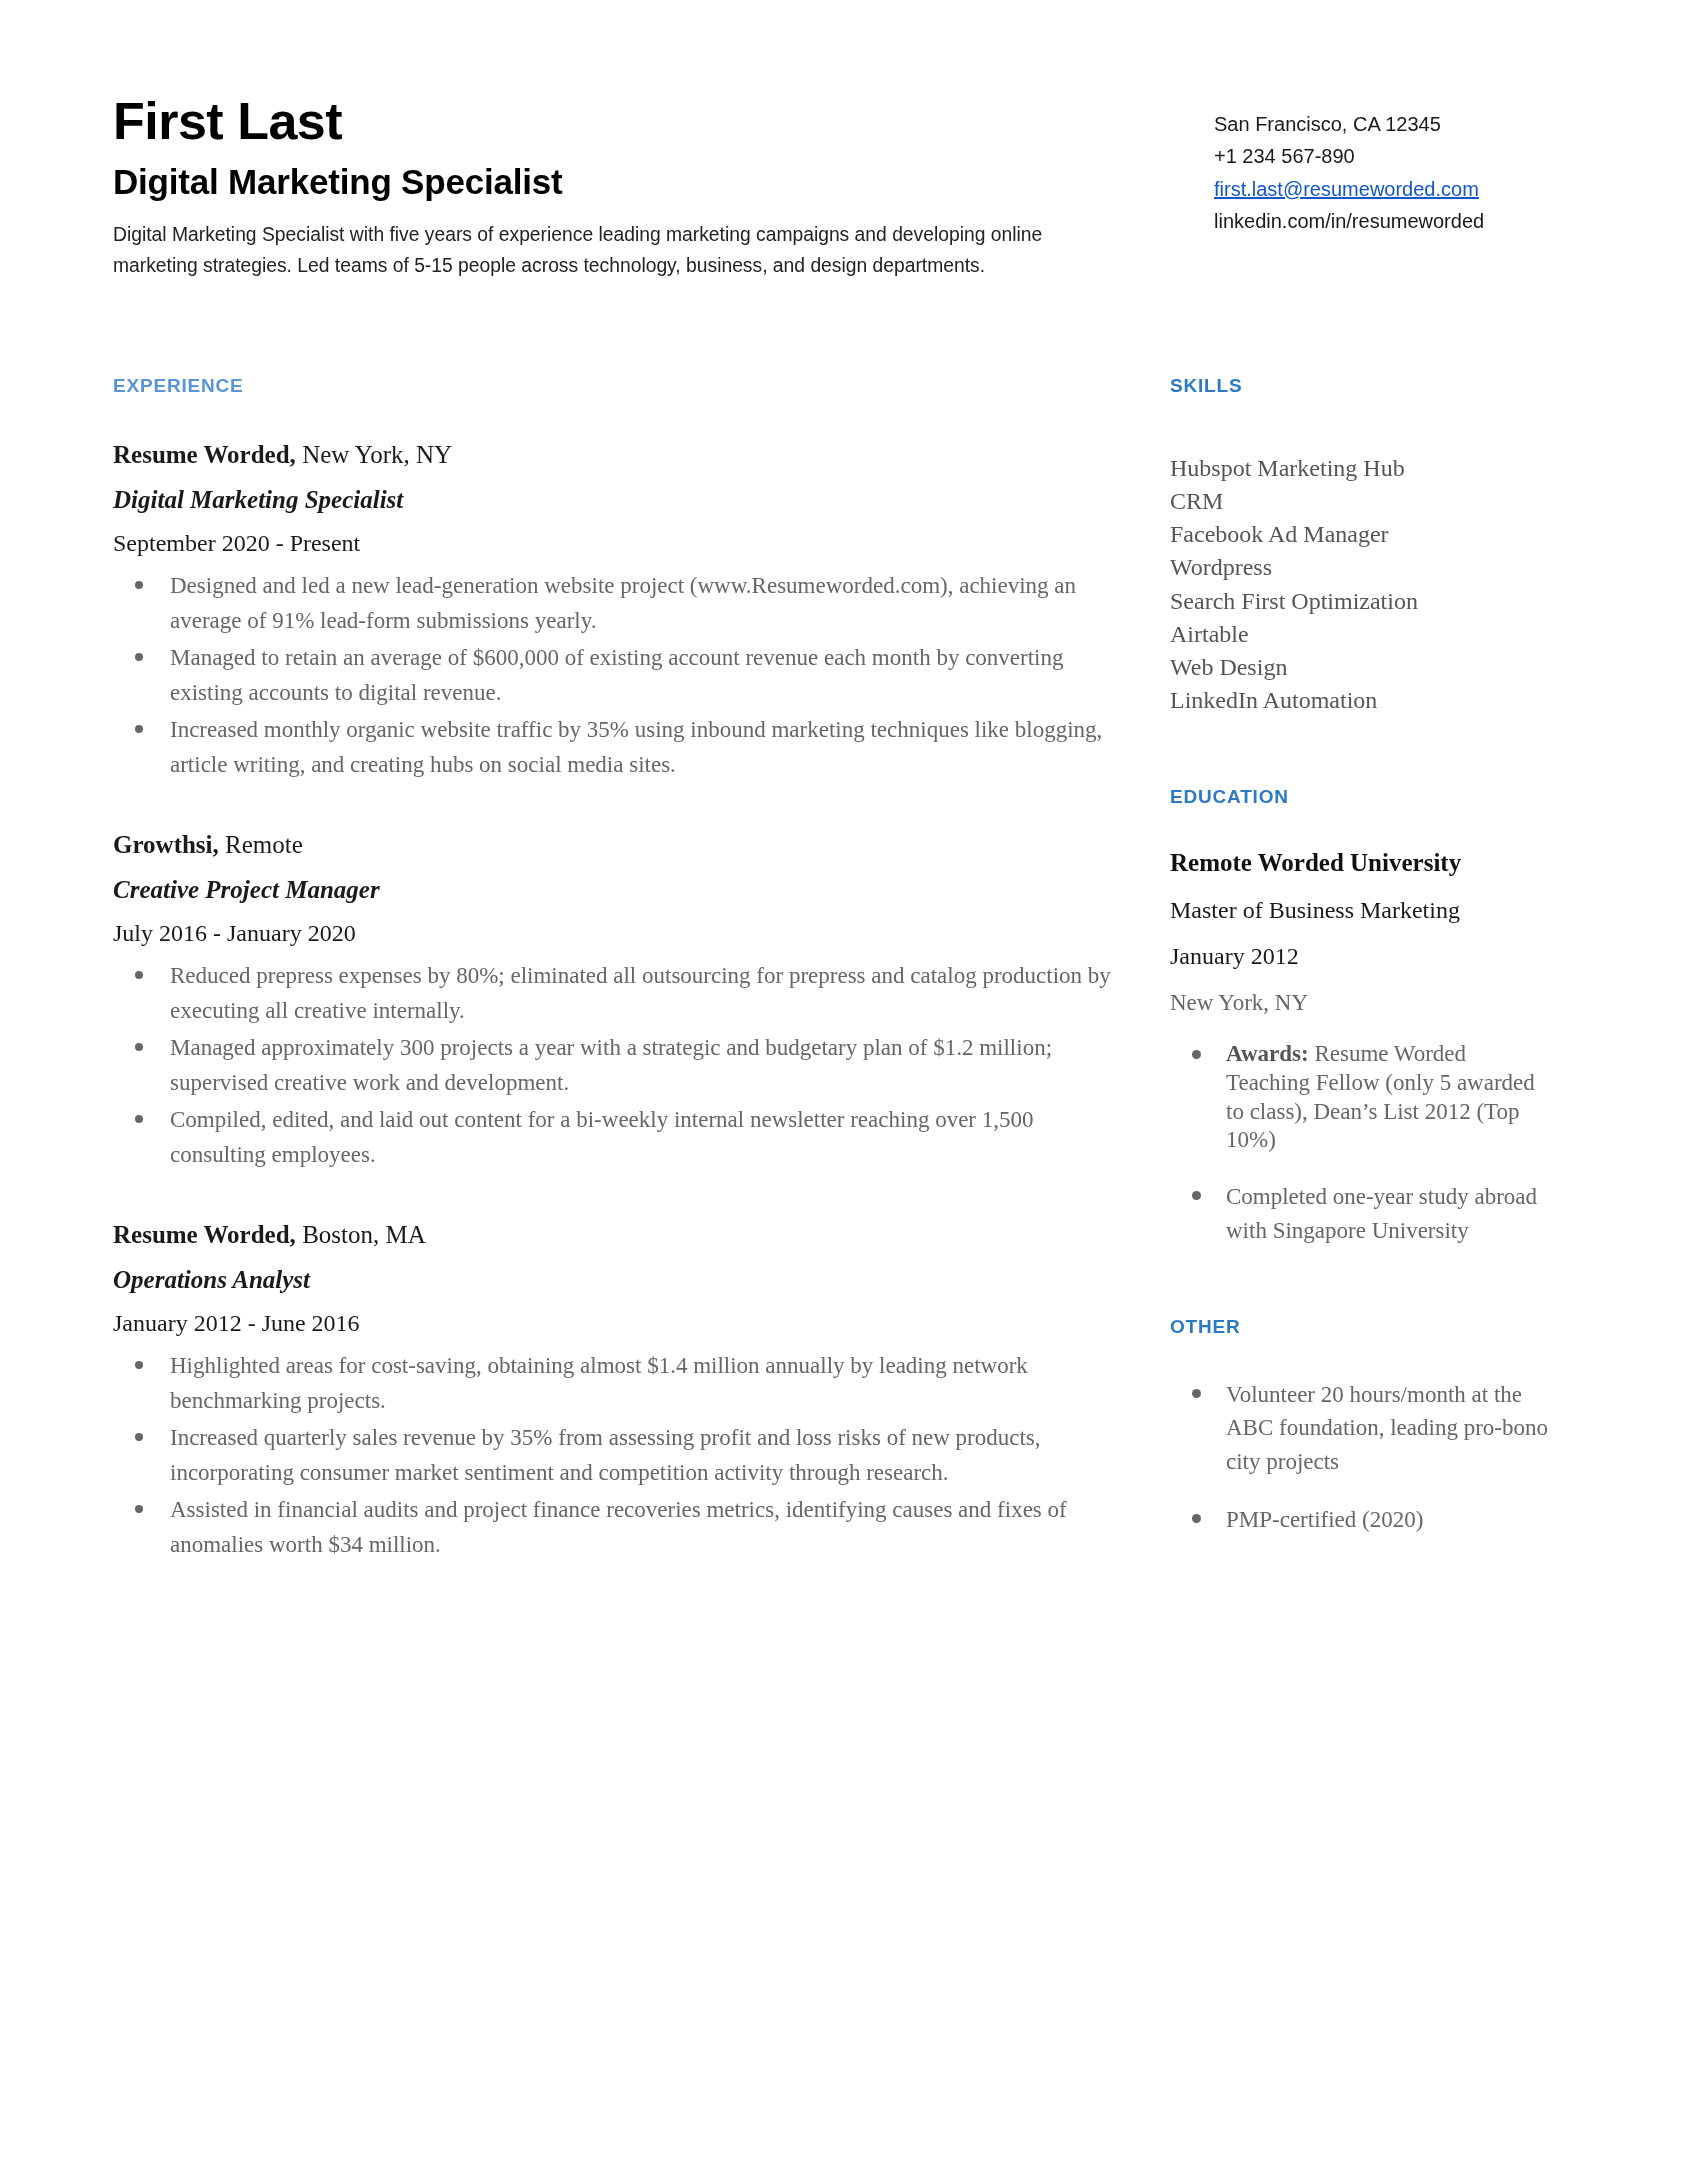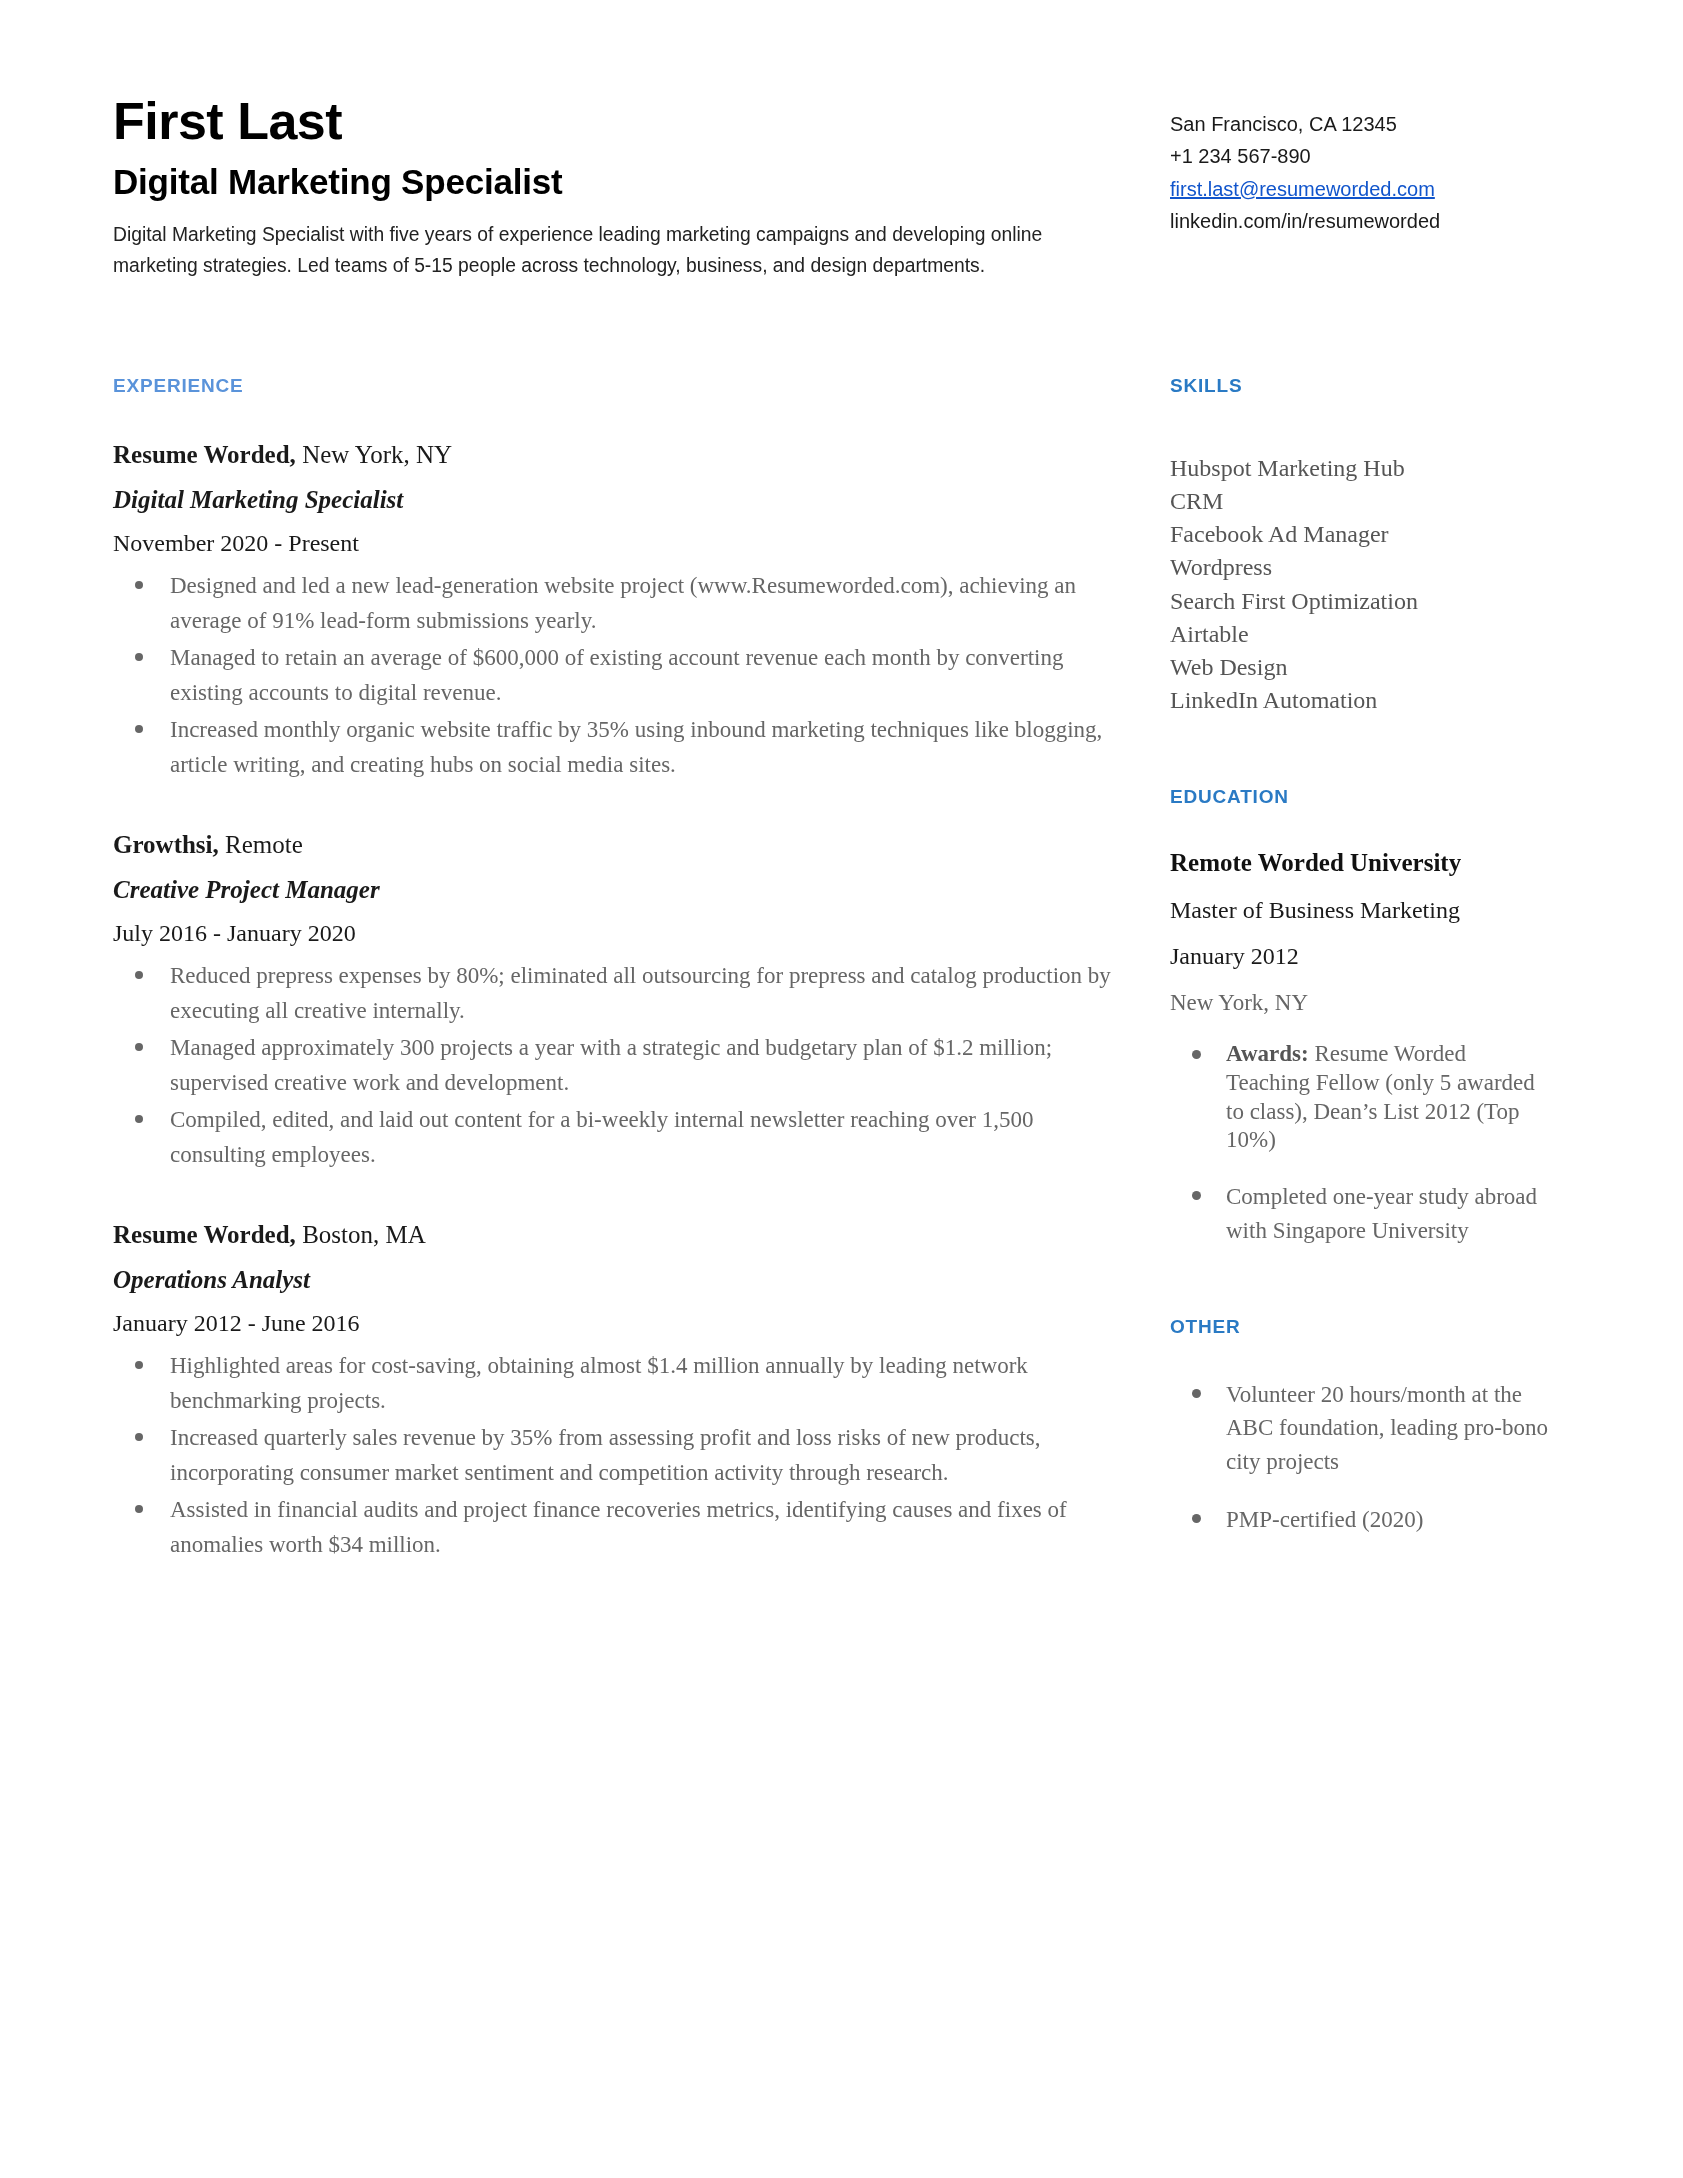--- a/index.html
+++ b/index.html
@@ -13,21 +13,21 @@
     font-family: "Liberation Sans", sans-serif;
     -webkit-font-smoothing: antialiased;
   }
 
   .page {
     position: relative;
     width: 1683px;
     height: 2178px;
     background: #ffffff;
     box-sizing: border-box;
-    padding: 94px 117px 0 113px;
+    padding: 94px 73px 0 113px;
   }
 
   
   .header {
     display: flex;
     align-items: flex-start;
     justify-content: space-between;
   }
   .header-left {
     width: 1000px;
@@ -256,21 +256,21 @@
 
   <div class="body-cols">
 
     <div class="col-main">
 
       <div class="section-head lighter">EXPERIENCE</div>
 
       <div class="job">
         <div class="job-company"><span class="co">Resume Worded,</span><span class="loc"> New York, NY</span></div>
         <div class="job-title">Digital Marketing Specialist</div>
-        <div class="job-dates">November 2020 - Present</div>
+        <div class="job-dates">September 2020 - Present</div>
         <ul class="bullets">
           <li><span class="dot"></span><span>Designed and led a new lead-generation website project (www.Resumeworded.com), achieving an average of 91% lead-form submissions yearly.</span></li>
           <li><span class="dot"></span><span>Managed to retain an average of $600,000 of existing account revenue each month by converting existing accounts to digital revenue.</span></li>
           <li><span class="dot"></span><span>Increased monthly organic website traffic by 35% using inbound marketing techniques like blogging, article writing, and creating hubs on social media sites.</span></li>
         </ul>
       </div>
 
       <div class="job">
         <div class="job-company"><span class="co">Growthsi,</span><span class="loc"> Remote</span></div>
         <div class="job-title">Creative Project Manager</div>

